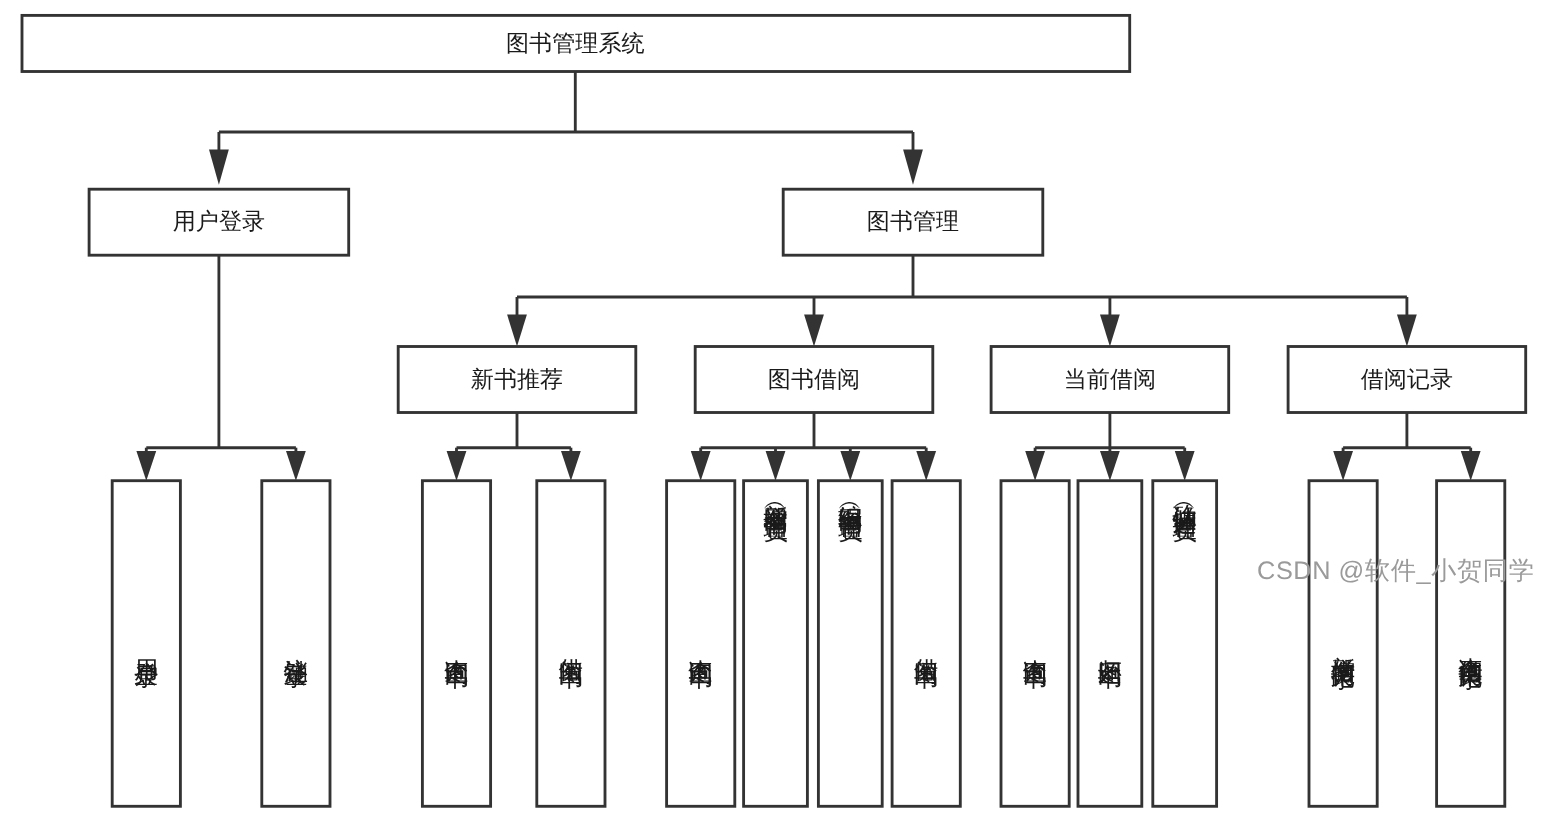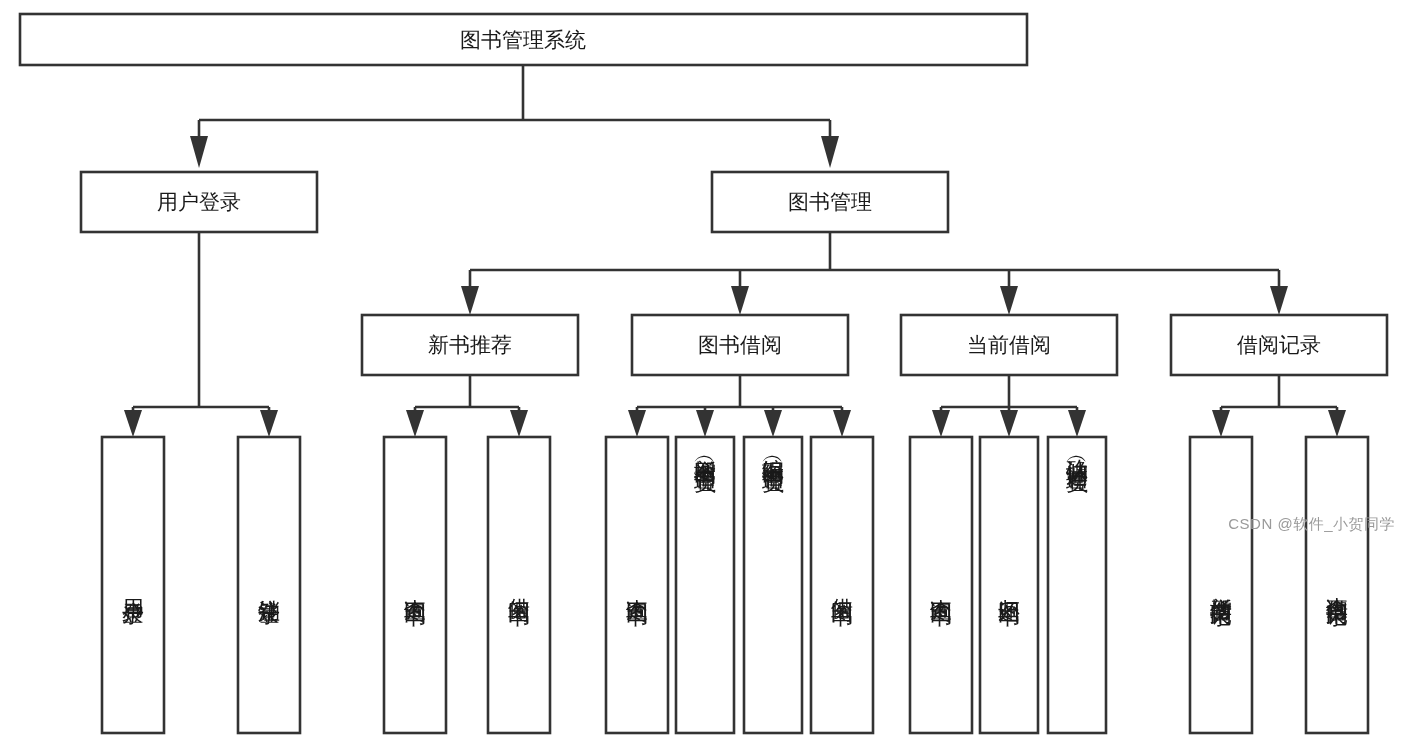--- a/index.html
+++ b/index.html
@@ -62,21 +62,21 @@
     align-items: center;
     justify-content: center;
     white-space: nowrap;
     pointer-events: none;
   }
   .watermark {
     position: absolute;
     right: 10px;
     bottom: 8px;
     font-family: "Liberation Sans", "DejaVu Sans", sans-serif;
-    font-size: 15px;
+    font-size: 23px;
     color: #9a9a9a;
     letter-spacing: 0.5px;
     white-space: nowrap;
   }
 </style>
 </head>
 <body>
 
 <div id="diagram-root">
 

